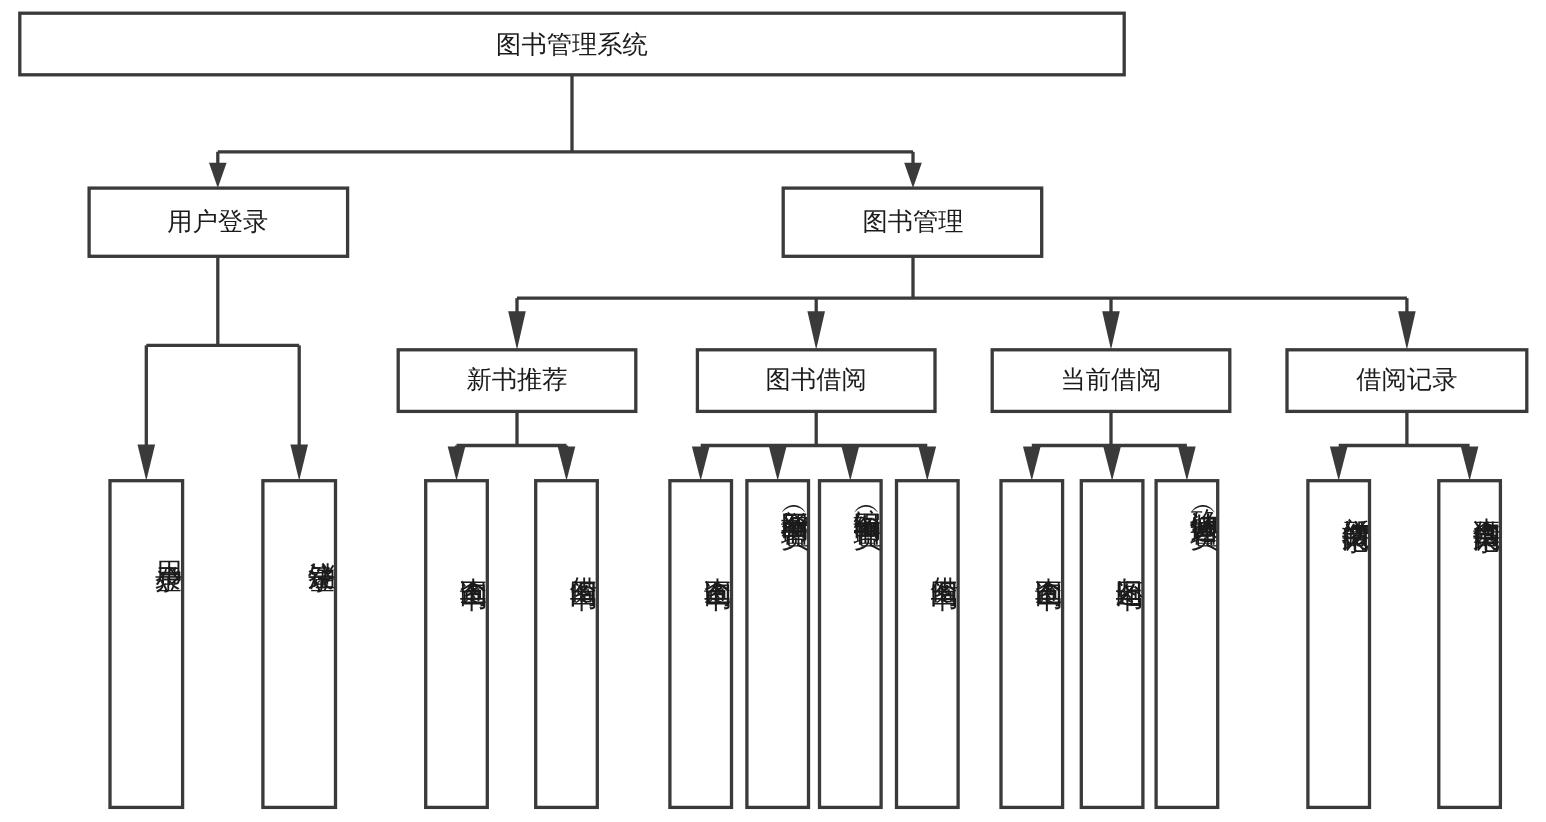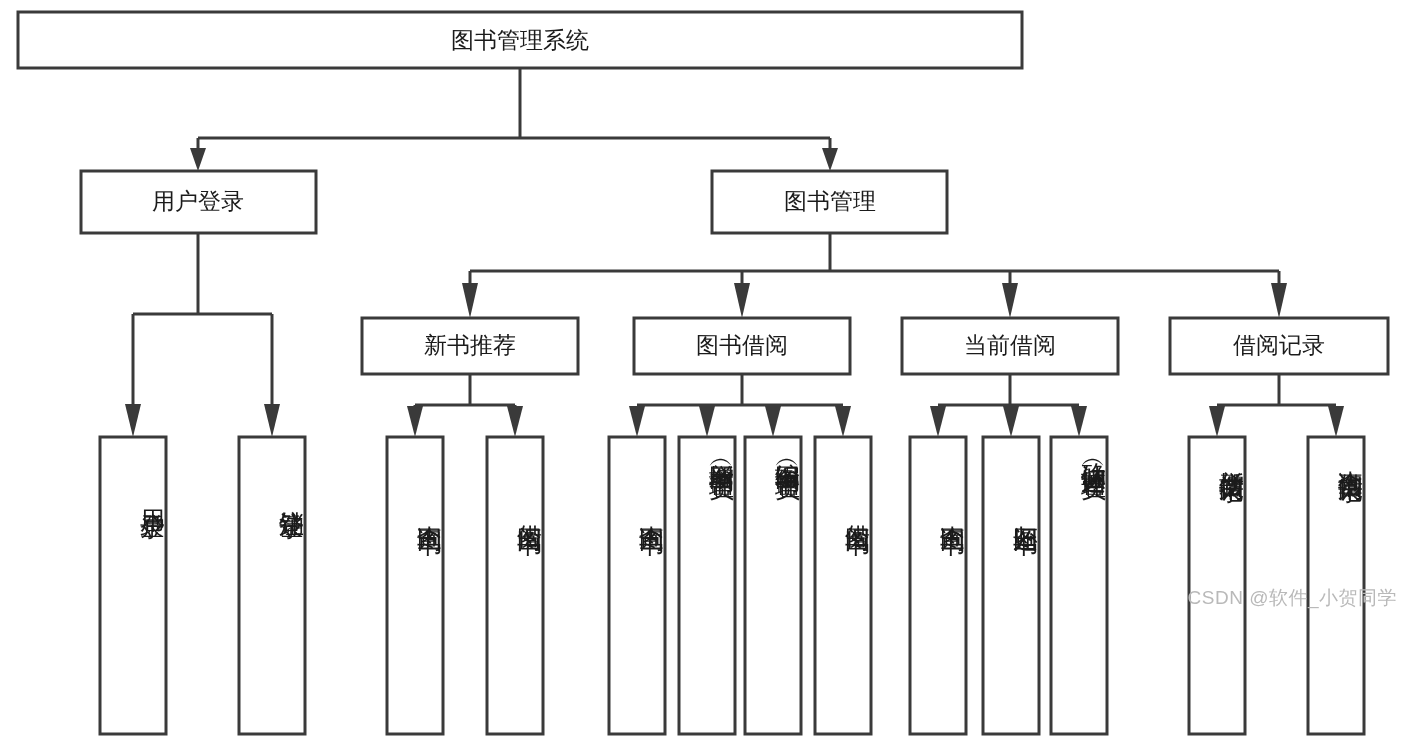--- a/index.html
+++ b/index.html
@@ -201,14 +201,13 @@
     <div class="vbox-label" style="left:679px; top:443px; width:56px;">新增图书（管理员）</div>
     <div class="vbox-label" style="left:745px; top:443px; width:56px;">编辑图书（管理员）</div>
     <div class="vbox-label" style="left:815px; top:505px; width:56px;">借阅图书</div>
     <div class="vbox-label" style="left:910px; top:505px; width:56px;">查询图书</div>
     <div class="vbox-label" style="left:983px; top:505px; width:56px;">归还图书</div>
     <div class="vbox-label" style="left:1051px; top:443px; width:56px;">确认归还（管理员）</div>
     <div class="vbox-label" style="left:1189px; top:450px; width:56px;">新增借阅记录</div>
     <div class="vbox-label" style="left:1308px; top:450px; width:56px;">查询借阅记录</div>
   </div>
 
-  <div class="watermark">CSDN @软件_小贺同学</div>
 </div>
 
 </body></html>

